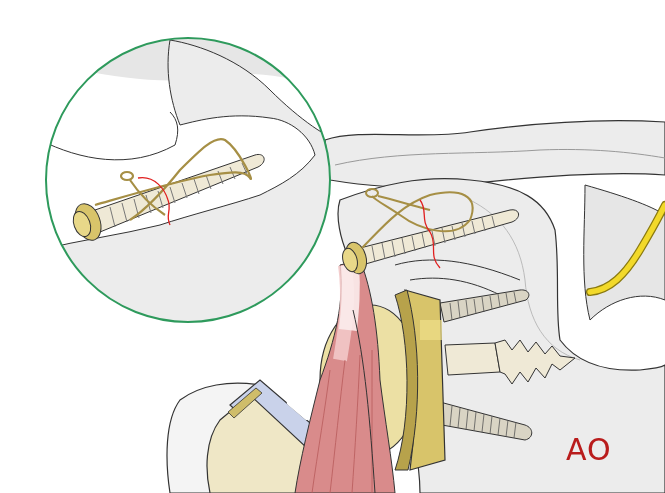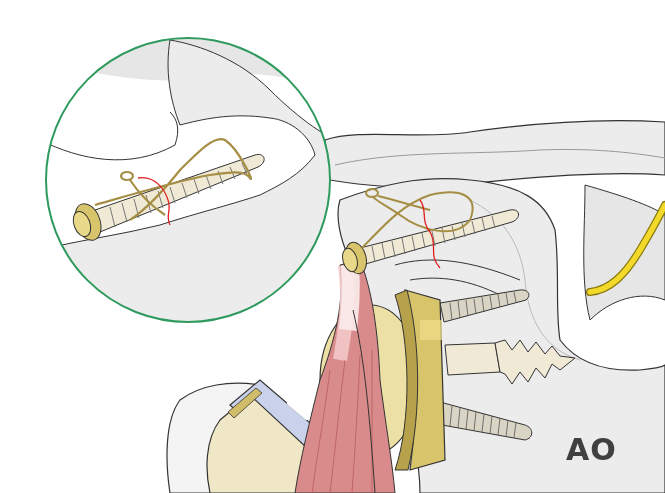--- a/index.html
+++ b/index.html
@@ -1,18 +1,18 @@
 <!DOCTYPE html>
 <html><head>
 <meta charset="utf-8">
 <style>
   html,body{margin:0;padding:0;background:#ffffff;}
   body{width:665px;height:493px;overflow:hidden;position:relative;font-family:"Liberation Sans",sans-serif;}
   #scene{position:absolute;left:0;top:0;width:665px;height:493px;}
-  .logo{position:absolute;left:566px;top:432px;font-family:"DejaVu Sans",sans-serif;font-size:30px;color:#404040;letter-spacing:1px;font-weight:bold;}
+  .logo{position:absolute;left:566px;top:432px;font-family:"DejaVu Sans",sans-serif;font-size:30px;color:#b91c1c;letter-spacing:1px;font-weight:normal;}
 </style>
 </head>
 <body>
 
 <svg id="scene" viewBox="0 0 665 493" xmlns="http://www.w3.org/2000/svg">
 
   <path d="M325 140 C360 128 420 140 470 132 C540 122 600 118 665 122 L665 175 C600 170 520 178 460 185 C400 190 360 185 330 180 Z" fill="#ececec" stroke="#333" stroke-width="1.2"></path>
   <path d="M335 165 C400 150 470 155 540 150 C590 148 630 152 665 158" fill="none" stroke="#999" stroke-width="1"></path>
 
   <path d="M340 200 C380 185 420 175 470 180 C520 185 545 200 555 230 C560 270 555 310 560 340 C575 360 600 372 640 370 C660 368 665 365 665 365 L665 493 L420 493 C420 460 410 420 400 380 C390 340 370 300 350 260 C340 240 335 215 340 200 Z" fill="#ececec" stroke="#333" stroke-width="1.2"></path>

